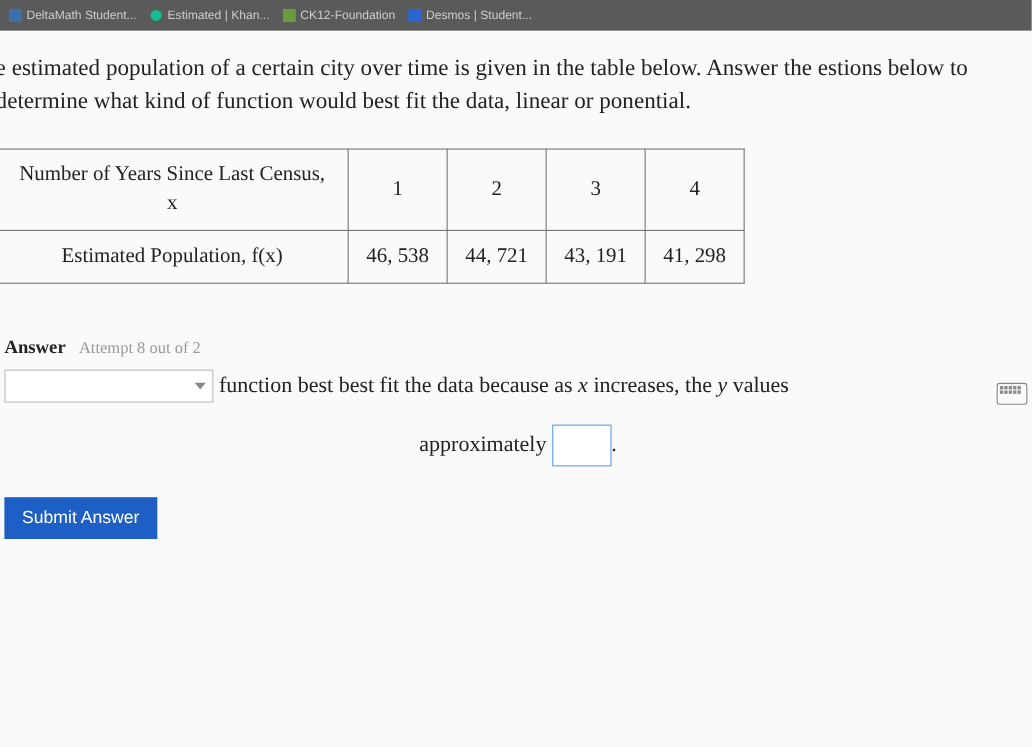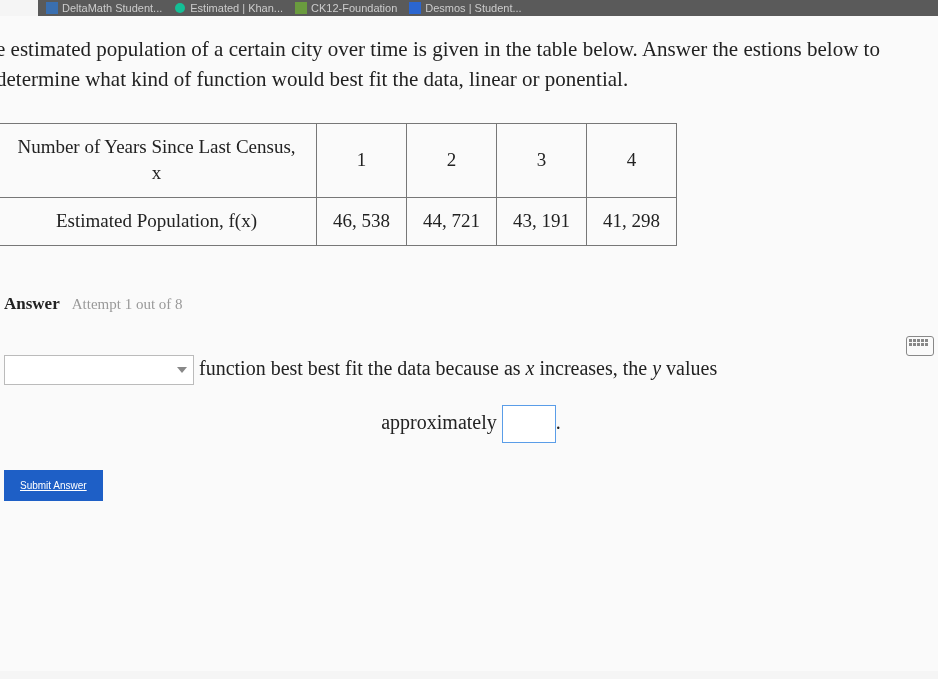--- a/index.html
+++ b/index.html
@@ -9,29 +9,28 @@
     }
     body {
       font-family: Georgia, 'Times New Roman', serif;
       background: #f5f5f5;
       width: 938px;
       height: 679px;
       overflow: hidden;
     }
     .browser-bar {
       background: #5a5a5a;
-      height: 16px;
+      height: 28px;
       display: flex;
       align-items: center;
       padding: 0 8px;
       gap: 12px;
       font-family: Arial, sans-serif;
       font-size: 11px;
       color: #ccc;
-      margin-left: 38px;
     }
     .tab-item {
       display: flex;
       align-items: center;
       gap: 4px;
       white-space: nowrap;
     }
     .tab-icon {
       width: 12px;
       height: 12px;
@@ -72,21 +71,20 @@
       width: 90px;
     }
     .answer-section {
       margin-top: 48px;
       padding-left: 4px;
     }
     .answer-header {
       display: flex;
       align-items: baseline;
       gap: 12px;
-      margin-bottom: 30px;
     }
     .answer-label {
       font-weight: bold;
       font-size: 17px;
       color: #222;
     }
     .attempt-text {
       font-size: 15px;
       color: #999;
     }
@@ -154,25 +152,24 @@
     }
     .math-var {
       font-style: italic;
       font-family: 'Times New Roman', serif;
     }
     .submit-btn {
       background: #1e5fc6;
       color: #fff;
       border: none;
       padding: 10px 16px;
-      font-size: 10px;
+      font-size: 16px;
       font-family: Arial, sans-serif;
       margin-top: 24px;
       cursor: pointer;
-      text-decoration: underline;
     }
     .line2 { margin-top: 6px; }
     .line3 { margin-top: 6px; text-align: center; }
   </style>
 </head>
 <body>
 
 <div class="browser-bar">
   <div class="tab-item">
     <span class="tab-icon">
@@ -241,21 +238,21 @@
     <span></span>
       <span></span>
       <span></span>
       <span></span>
       <span></span>
   </div>
 
   <div class="answer-section">
     <div class="answer-header">
       <span class="answer-label">Answer</span>
-      <span class="attempt-text">Attempt 1 out of 8</span>
+      <span class="attempt-text">Attempt 8 out of 2</span>
     </div>
 
     <div class="answer-body">
       <div>
         <span class="dropdown dropdown-1">
           <span class="chevron-down"></span>
         </span>
         <span>function best best fit the data because as</span>
         <span class="math-var">x</span>
         <span>increases, the</span>

